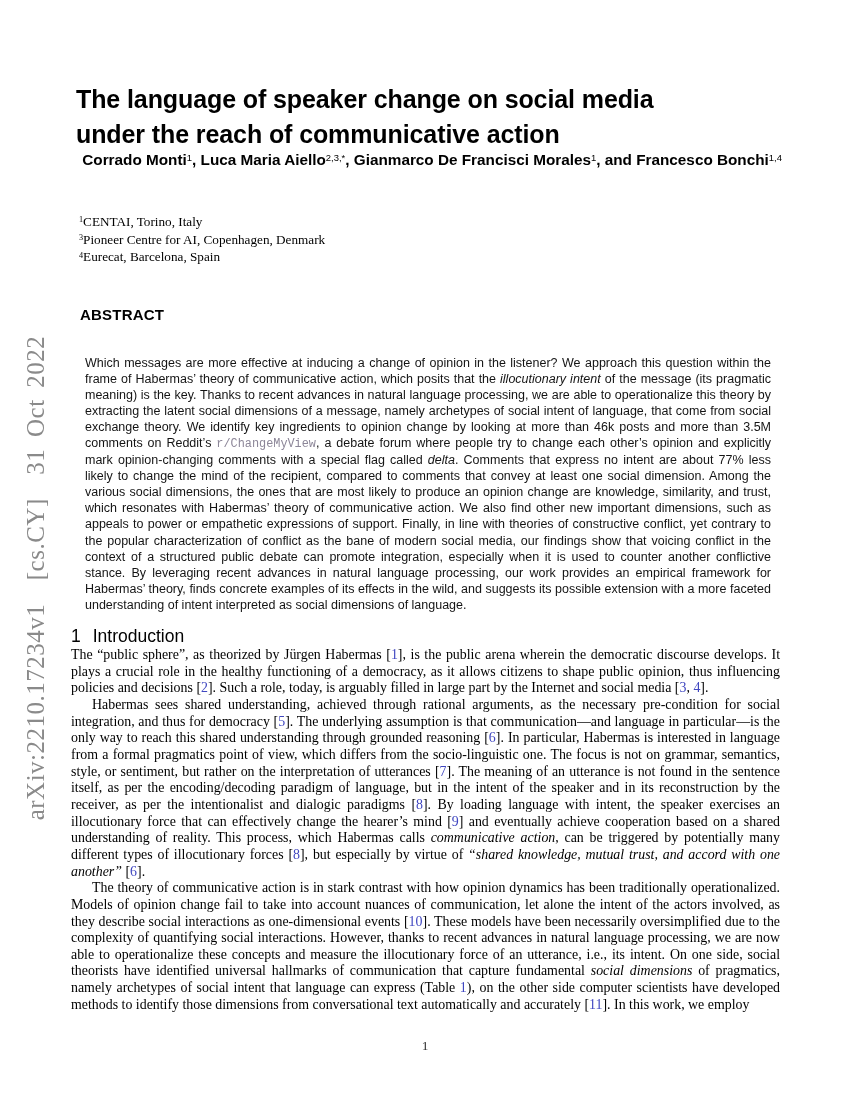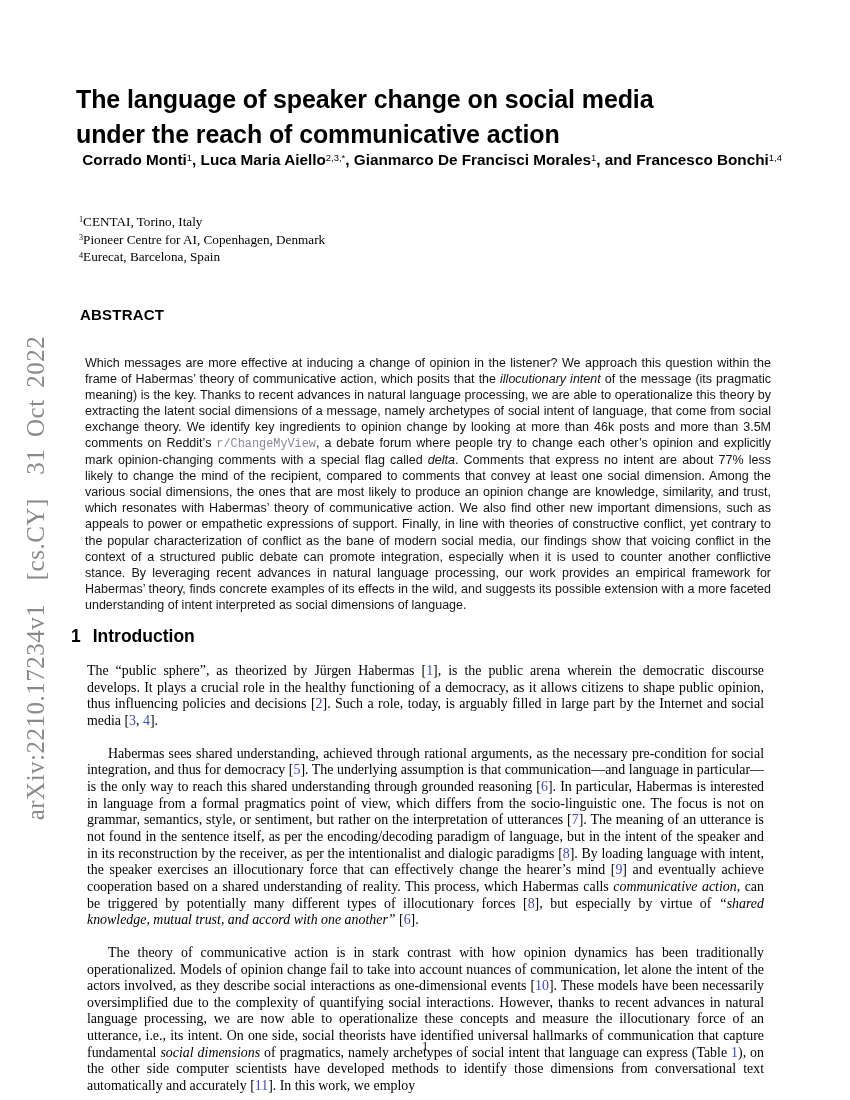--- a/index.html
+++ b/index.html
@@ -17,26 +17,26 @@
   .authors sup{font-weight:400;}
   sup{font-size:62%;line-height:0;position:relative;top:-0.45em;vertical-align:baseline;}
   .affils{position:absolute;left:79px;top:213px;font-size:13.2px;line-height:17.7px;font-family:Liberation Serif, serif;}
   .abs-head{position:absolute;left:80px;top:306px;font-size:15px;font-weight:bold;letter-spacing:0.2px;}
   .abstract{position:absolute;left:85px;top:355px;width:686px;font-size:12.5px;
             line-height:16.05px;text-align:justify;color:#141414;}
   .s-i{font-style:italic;}
   .s-cite{color:var(--cite,#3f46c0);}
   .s-mono{font-family:"Liberation Mono","DejaVu Sans Mono",monospace;
           color:var(--monolink,#8c8698);font-size:95%;}
-  .sec-head{position:absolute;left:71px;top:626px;font-size:17.5px;font-weight:bold;}
+  .sec-head{position:absolute;left:71px;top:626px;font-size:17.5px;font-weight:normal;}
   .sec-num{margin-right:12px;}
   .bodytext{position:absolute;left:71px;top:647px;width:709px;
             font-family:"Liberation Serif",serif;font-size:13.9px;line-height:16.65px;
             text-align:justify;}
-  .bodytext p{margin:16px;}
+  .bodytext p{margin:0;}
   .bodytext p.indent{text-indent:21px;}
   .pagenum{position:absolute;left:0;top:1038px;width:850px;text-align:center;
            font-family:"Liberation Serif",serif;font-size:13.5px;color:#333;}
 </style>
 </head>
 <body>
 
 <div class="page">
 
   <div class="watermark">arXiv:2210.17234v1  [cs.CY]  31 Oct 2022</div>

